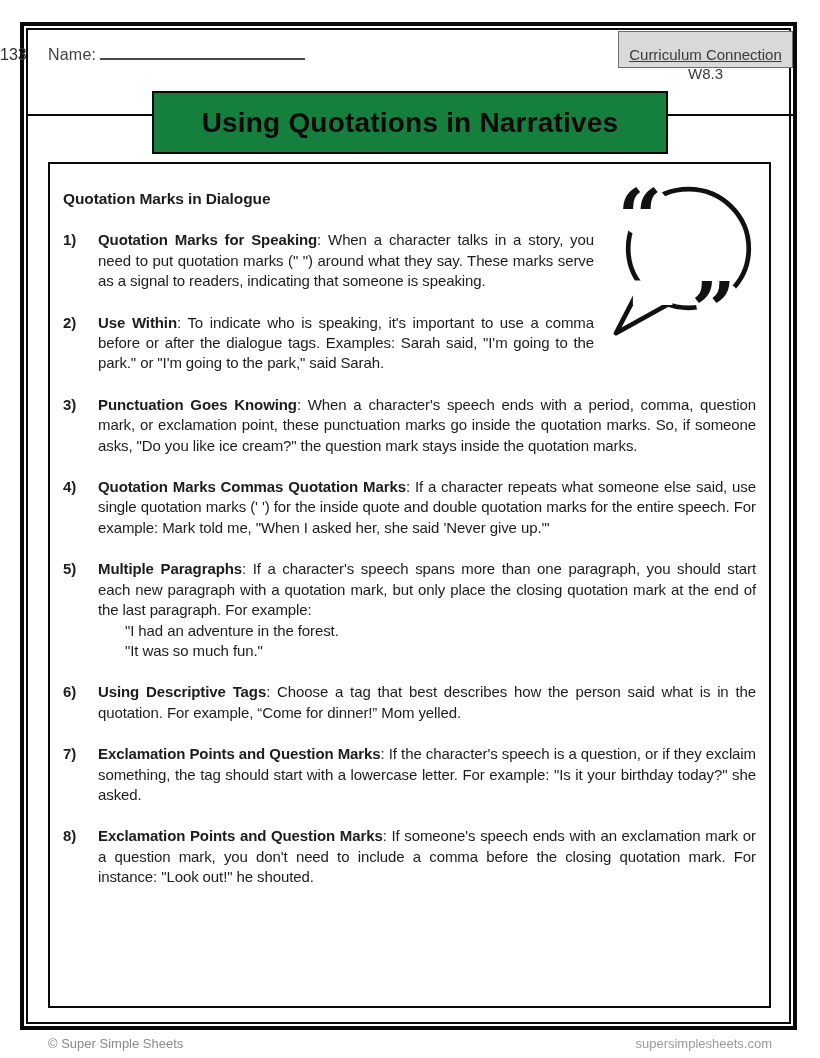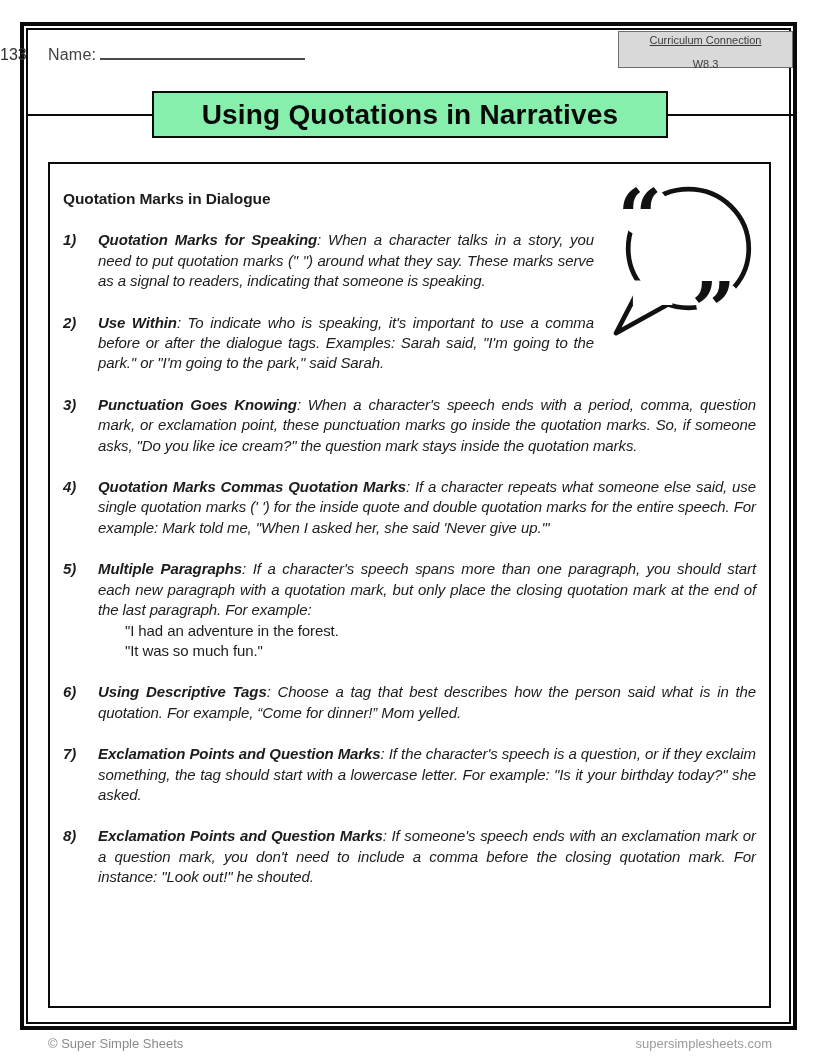--- a/index.html
+++ b/index.html
@@ -13,46 +13,46 @@
   .inner-border { position:absolute; inset:2px; border:2px solid #0a0a0a; }
 
   
   .header-name { position:absolute; left:48px; top:44px; font-size:16px; color:#414141;
     letter-spacing:0.2px; }
   .name-line { display:inline-block; width:205px; border-bottom:2px solid #4a4a4a;
     height:16px; vertical-align:baseline; margin-left:4px; }
   .page-num { position:absolute; left:0; top:46px; width:820px; text-align:left;
     font-size:16px; color:#303030; }
   .curriculum-box { position:absolute; left:618px; top:31px; width:175px; height:37px;
-    background:#d9d9d9; border:1px solid #6e6e6e; text-align:center; padding-top:2px;
-    font-size:11px; color:#3a3a3a; }
+    background:#d9d9d9; border:1px solid #6e6e6e; text-align:center; padding-top:14px;
+    font-size:15px; color:#3a3a3a; }
   .curriculum-box .cc-title { text-decoration:underline; display:block; }
-  .curriculum-box .cc-code { display:block; margin-top:12px; }
+  .curriculum-box .cc-code { display:block; margin-top:2px; }
 
   .header-line { position:absolute; left:27px; top:114px; width:766px; height:2px;
     background:#0a0a0a; }
 
-  .title-box { position:absolute; left:152px; top:91px; width:516px; height:47px;
-    background:#86efac; border:2px solid #0a0a0a; z-index:2; display:flex;
+  .title-box { position:absolute; left:152px; top:91px; width:516px; height:63px;
+    background:#15803d; border:2px solid #0a0a0a; z-index:2; display:flex;
     align-items:center; justify-content:center; }
   .title-box h1 { font-size:28px; font-weight:bold; color:#090909; letter-spacing:0.2px; }
 
   
   .content-box { position:absolute; left:48px; top:162px; width:723px; height:846px;
     border:2px solid #0a0a0a; padding:9px 13px 0 13px; font-size:15px;
     line-height:20.4px; letter-spacing:-0.1px; }
 
   .bubble-wrap { float:right; width:152px; height:162px; margin:2px 0 4px 10px; }
 
   .section-heading { font-weight:bold; font-size:15.5px;margin-top:16px; }
   .intro { text-align:justify; }
 
   .rules { list-style:none; }
   .rule { margin-top:21px; }
-  .rule-text { padding-left:35px; text-indent:-35px; text-align:justify;font-style:italic; }
+  .rule-text { padding-left:35px; text-indent:-35px; text-align:justify; }
   .rule-num { display:inline-block; width:35px; text-indent:0; font-weight:bold; }
   .rule-title { font-weight:bold; }
   .example-line { margin-left:62px; text-align:left; }
 
   
   .footer { position:absolute; left:48px; top:1036px; width:724px; font-size:13px;
     color:#8a8a8a; }
   .footer .f-left { float:left; }
   .footer .f-right { float:right; color:#9a9a9a; }
 </style>

